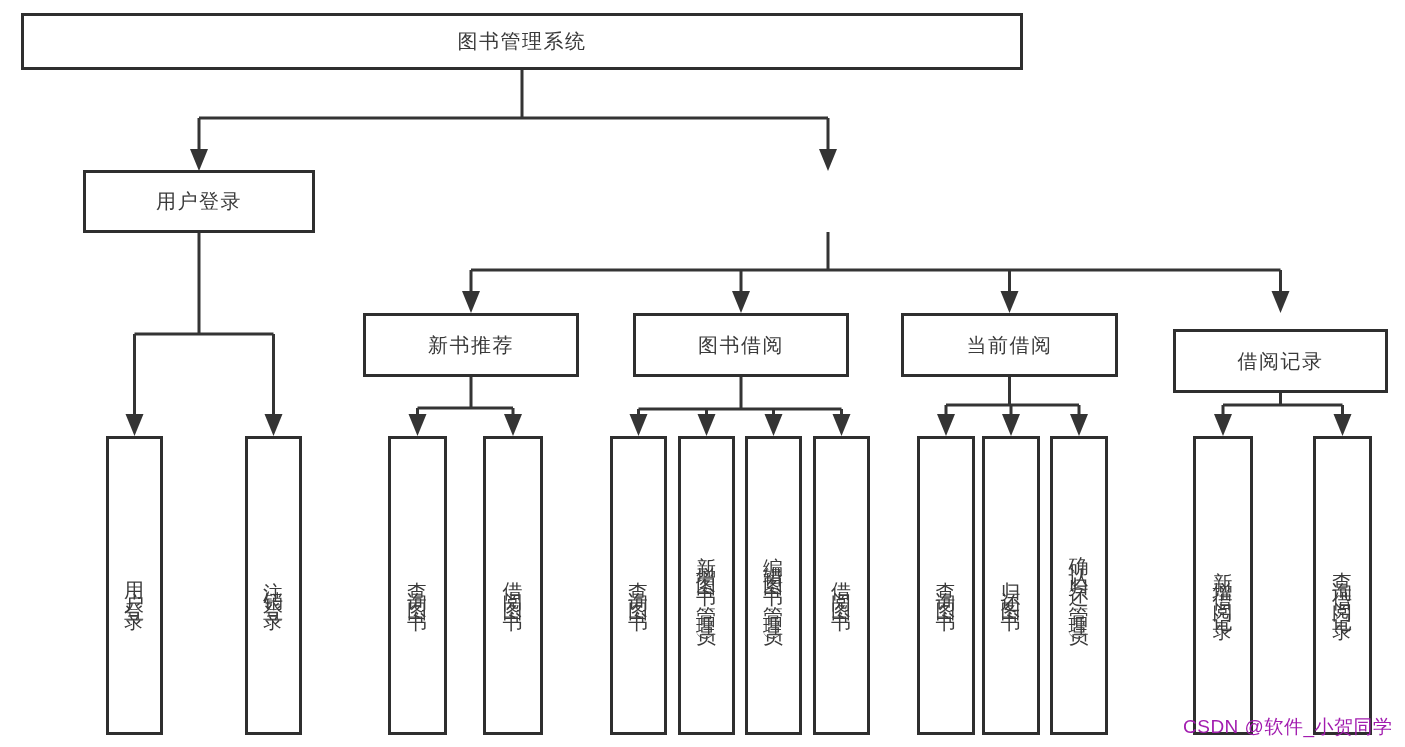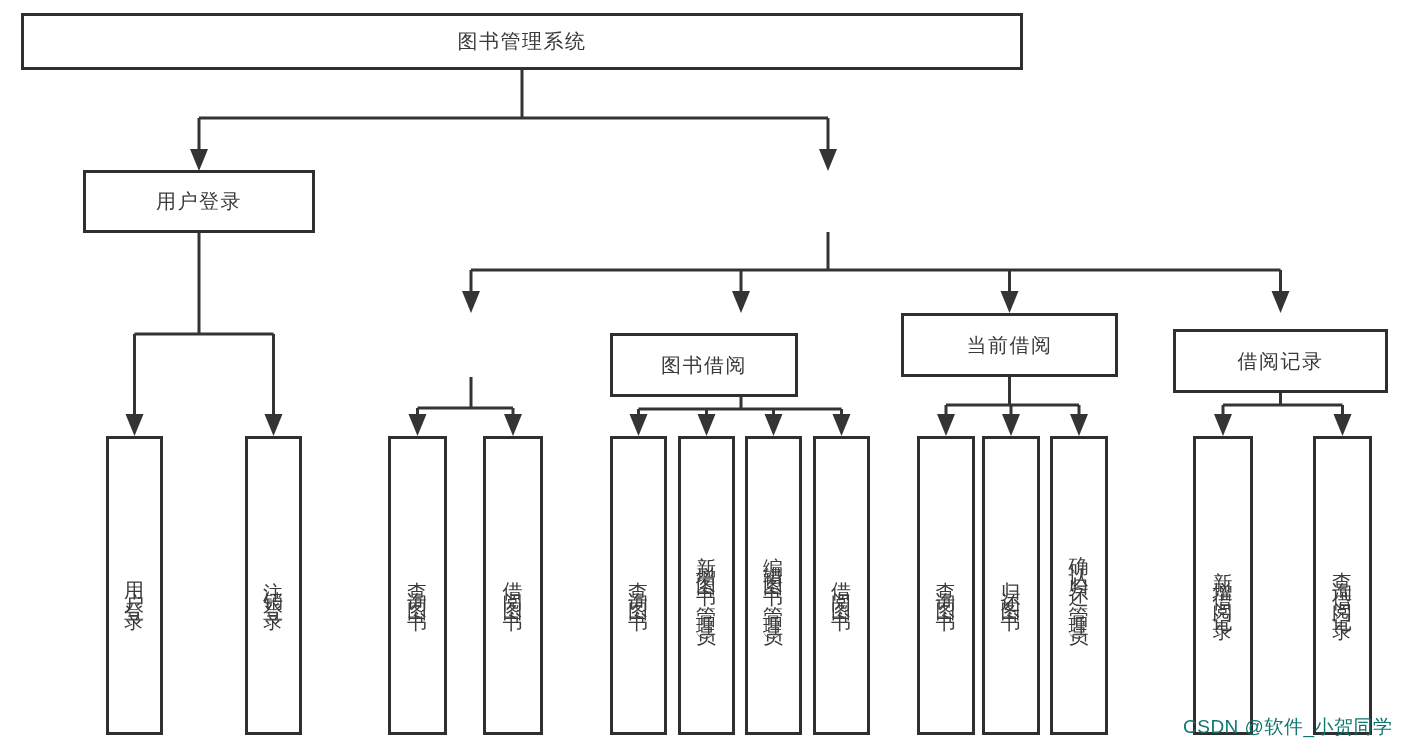--- a/index.html
+++ b/index.html
@@ -36,21 +36,21 @@
     letter-spacing: 10px;
     line-height: 1;
     color: #3a3a3a;
   }
   .watermark {
     position: absolute;
     left: 1183px;
     top: 714px;
     font-size: 19px;
     letter-spacing: 0.5px;
-    color: #0f766e;
+    color: #a21caf;
     z-index: 3;
     white-space: nowrap;
   }
 </style>
 </head>
 <body>
 
 <div class="stage">
 
   <svg class="connectors" viewBox="0 0 1405 747" xmlns="http://www.w3.org/2000/svg">
@@ -94,21 +94,24 @@
   </svg>
 
   <div class="box h-box" style="left:21px; top:13px; width:1002px; height:57px;">
     <span>图书管理系统</span>
   </div>
 
   <div class="box h-box" style="left:83px; top:170px; width:232px; height:63px;">
     <span>用户登录</span>
   </div>
 
-  <div class="box h-box" style="left:610px; top:313px; width:188px; height:64px;margin-top:20px;">
+  <div class="box h-box" style="left:363px; top:313px; width:216px; height:64px;">
+    <span>新书推荐</span>
+  </div>
+  <div class="box h-box" style="left:633px; top:313px; width:216px; height:64px;">
     <span>图书借阅</span>
   </div>
   <div class="box h-box" style="left:901px; top:313px; width:217px; height:64px;">
     <span>当前借阅</span>
   </div>
   <div class="box h-box" style="left:1173px; top:313px; width:215px; height:64px;margin-top:16px;">
     <span>借阅记录</span>
   </div>
 
   <div class="box v-box" style="left:106px; top:436px; width:57px; height:299px;">

